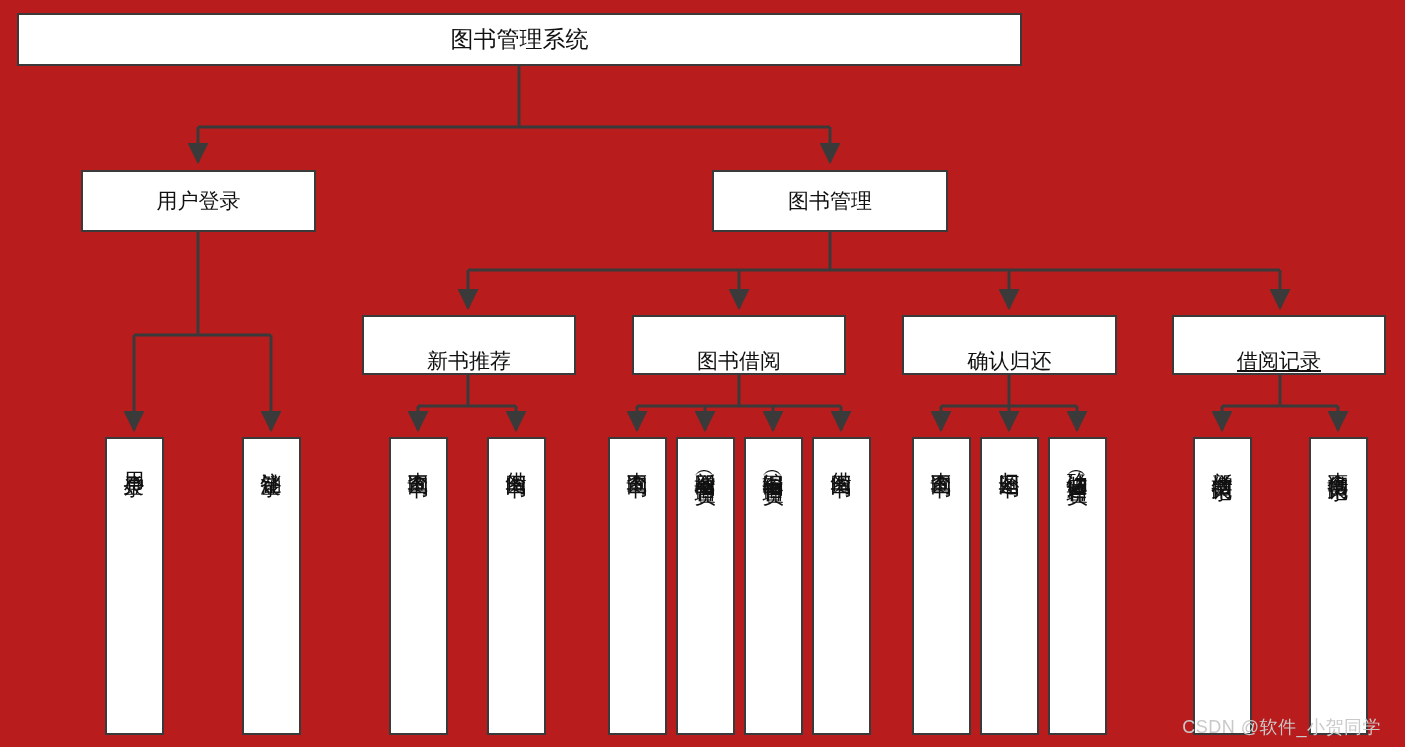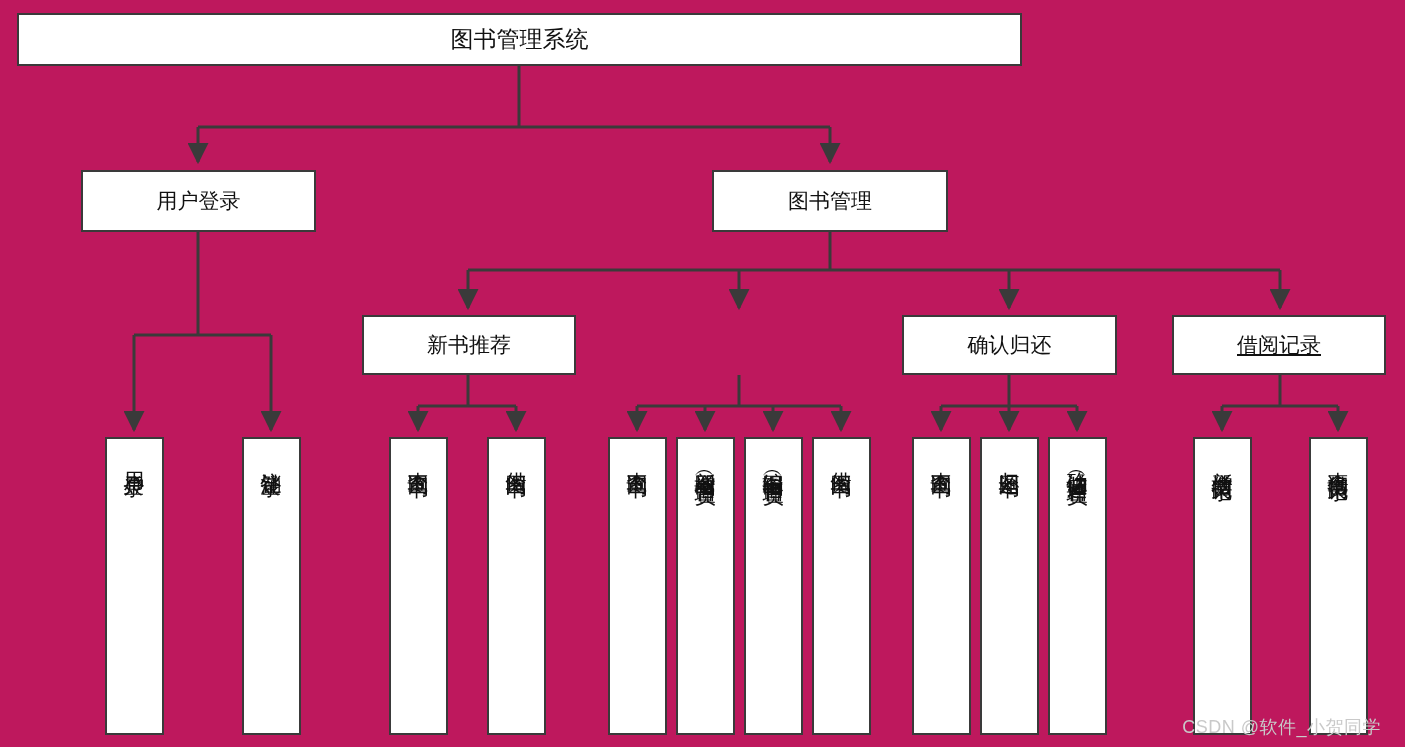--- a/index.html
+++ b/index.html
@@ -7,21 +7,21 @@
     padding: 0;
     background: #ffffff;
   }
   body {
     font-family: "Liberation Sans", "DejaVu Sans", sans-serif;
   }
   #canvas {
     position: relative;
     width: 1405px;
     height: 747px;
-    background: #be185d;
+    background: #b91c1c;
     overflow: hidden;
   }
   
   .node {
     position: absolute;
     box-sizing: border-box;
     background: #ffffff;
     border: 2.5px solid #3a3a3a;
     display: flex;
     align-items: center;
@@ -30,20 +30,21 @@
     line-height: 1.15;
   }
   .node.root {
     font-size: 23px;
   }
   .node.lvl2 {
     font-size: 21px;
   }
   .node.lvl3 {
     font-size: 21px;
+    align-items: flex-end;
   }
   
   .node.leaf {
     font-size: 21px;
     align-items: flex-start;
     justify-content: center;
     padding-top: 16px;
   }
   .node.leaf .vtext {
     writing-mode: vertical-rl;
@@ -134,20 +135,23 @@
   <div class="node lvl2" style="left:81px; top:170px; width:235px; height:62px;">
     <span>用户登录</span>
   </div>
   <div class="node lvl2" style="left:712px; top:170px; width:236px; height:62px;">
     <span>图书管理</span>
   </div>
 
   <div class="node lvl3" style="left:362px; top:315px; width:214px; height:60px;">
     <span>新书推荐</span>
   </div>
+  <div class="node lvl3" style="left:632px; top:315px; width:214px; height:60px;">
+    <span>图书借阅</span>
+  </div>
   <div class="node lvl3" style="left:902px; top:315px; width:215px; height:60px;">
     <span>确认归还</span>
   </div>
   <div class="node lvl3" style="left:1172px; top:315px; width:214px; height:60px;text-decoration:underline;">
     <span>借阅记录</span>
   </div>
 
   <div class="node leaf" style="left:105px; top:437px; width:59px; height:298px;">
     <span class="vtext">用户登录</span>
   </div>

